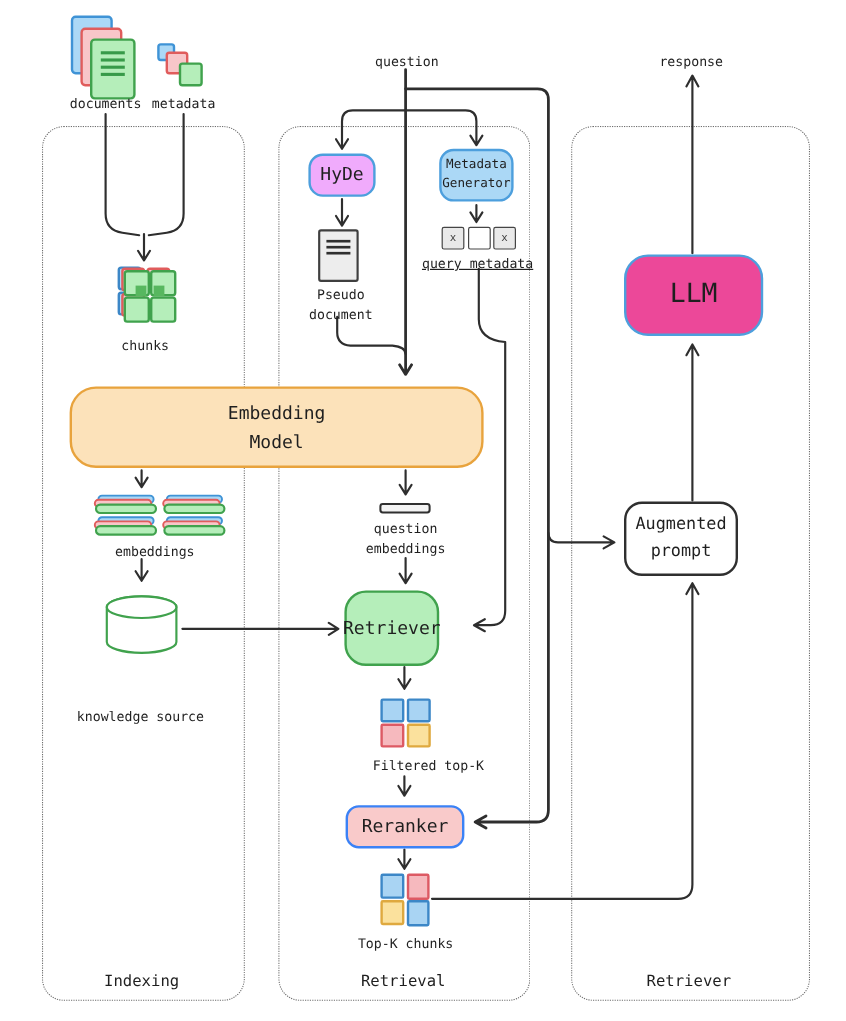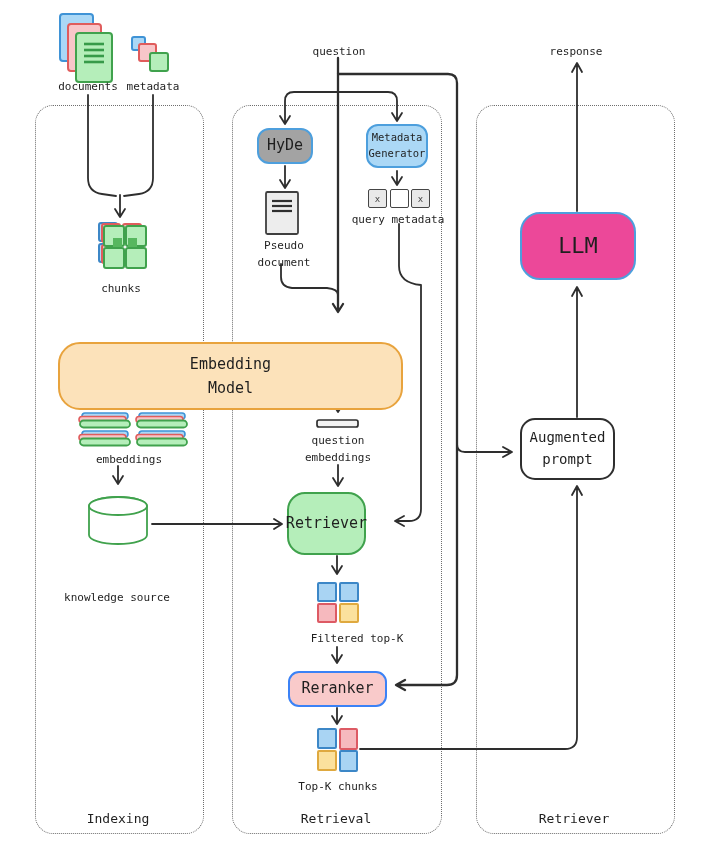--- a/index.html
+++ b/index.html
@@ -6,23 +6,23 @@
   body{width:705px;height:851px;position:relative;overflow:hidden;
        font-family:"DejaVu Sans Mono","Liberation Mono",monospace;color:#1f1f1f;}
   .canvas{position:absolute;inset:0;}
   .section{position:absolute;border:1.6px dotted #6e6e6e;border-radius:18px;z-index:0;background:transparent;}
   #sec-indexing{left:35px;top:105px;width:167px;height:727px;}
   #sec-retrieval{left:232px;top:105px;width:208px;height:727px;}
   #sec-generation{left:476px;top:105px;width:197px;height:727px;}
   svg.wires{position:absolute;left:0;top:0;z-index:1;}
   .node{position:absolute;z-index:2;display:flex;align-items:center;justify-content:center;
         text-align:center;white-space:pre-line;box-sizing:border-box;line-height:1.45;}
-  #n-hyde{left:257px;top:128px;width:56px;height:36px;border:2px solid #4d9fdd;background:#a3a3a3;border-radius:12px;font-size:15px;}
+  #n-hyde{left:257px;top:128px;width:56px;height:36px;border:2px solid #4d9fdd;background:#f0abfc;border-radius:12px;font-size:15px;}
   #n-mg{left:366px;top:124px;width:62px;height:44px;border:2px solid #4d9fdd;background:#abd8f6;border-radius:12px;font-size:10.5px;line-height:1.5;}
-  #n-em{left:58px;top:322px;width:345px;height:68px;border:2px solid #e8a33d;background:#fce2ba;border-radius:22px;font-size:15px;line-height:1.6;margin-top:20px;}
+  #n-em{left:58px;top:322px;width:345px;height:68px;border:2px solid #e8a33d;background:#fce2ba;border-radius:22px;font-size:15px;line-height:1.6;}
   #n-retriever{left:287px;top:492px;width:79px;height:63px;border:2px solid #40a24d;background:#b5eeba;border-radius:18px;font-size:15px;}
   #n-reranker{left:288px;top:671px;width:99px;height:36px;border:2px solid #3b82f6;background:#f9caca;border-radius:11px;font-size:15px;}
   #n-llm{left:520px;top:212px;width:116px;height:68px;border:2px solid #4d9fdd;background:#ec4899;border-radius:20px;font-size:22px;}
   #n-ap{left:520px;top:418px;width:95px;height:62px;border:2px solid #2f2f2f;background:#ffffff;border-radius:15px;font-size:14px;line-height:1.55;}
   .lbl{position:absolute;z-index:2;font-size:11px;transform:translateX(-50%);text-align:center;white-space:pre-line;line-height:1.5;}
   .seclbl{font-size:13px;}
   .qbox{position:absolute;z-index:2;width:19px;height:19px;box-sizing:border-box;border:1.7px solid #454545;
         display:flex;align-items:center;justify-content:center;font-size:9px;color:#454545;background:#e9e9e9;border-radius:2px;}
   .qbox.empty{background:#ffffff;}
 </style>
@@ -184,21 +184,21 @@
 
   <div class="lbl" style="left:88px;top:79px;">documents</div>
   <div class="lbl" style="left:153px;top:79px;">metadata</div>
   <div class="lbl" style="left:339px;top:44px;">question</div>
   <div class="lbl" style="left:576px;top:44px;">response</div>
   <div class="lbl" style="left:121px;top:281px;text-align:right;">chunks</div>
   <div class="lbl" style="left:129px;top:452px;">embeddings</div>
   <div class="lbl" style="left:117px;top:550px;margin-top:40px;">knowledge source</div>
   <div class="lbl" style="left:284px;top:238px;">Pseudo
 document</div>
-  <div class="lbl" style="left:398px;top:212px;">query metadata</div>
+  <div class="lbl" style="left:398px;top:212px;text-decoration:underline;">query metadata</div>
   <div class="lbl" style="left:338px;top:433px;">question
 embeddings</div>
   <div class="lbl" style="left:337px;top:631px;margin-left:20px;">Filtered top-K</div>
   <div class="lbl" style="left:338px;top:779px;">Top-K chunks</div>
   <div class="lbl seclbl" style="left:118px;top:809px;">Indexing</div>
   <div class="lbl seclbl" style="left:336px;top:809px;">Retrieval</div>
   <div class="lbl seclbl" style="left:574px;top:809px;">Retriever</div>
 
 </div>
 

